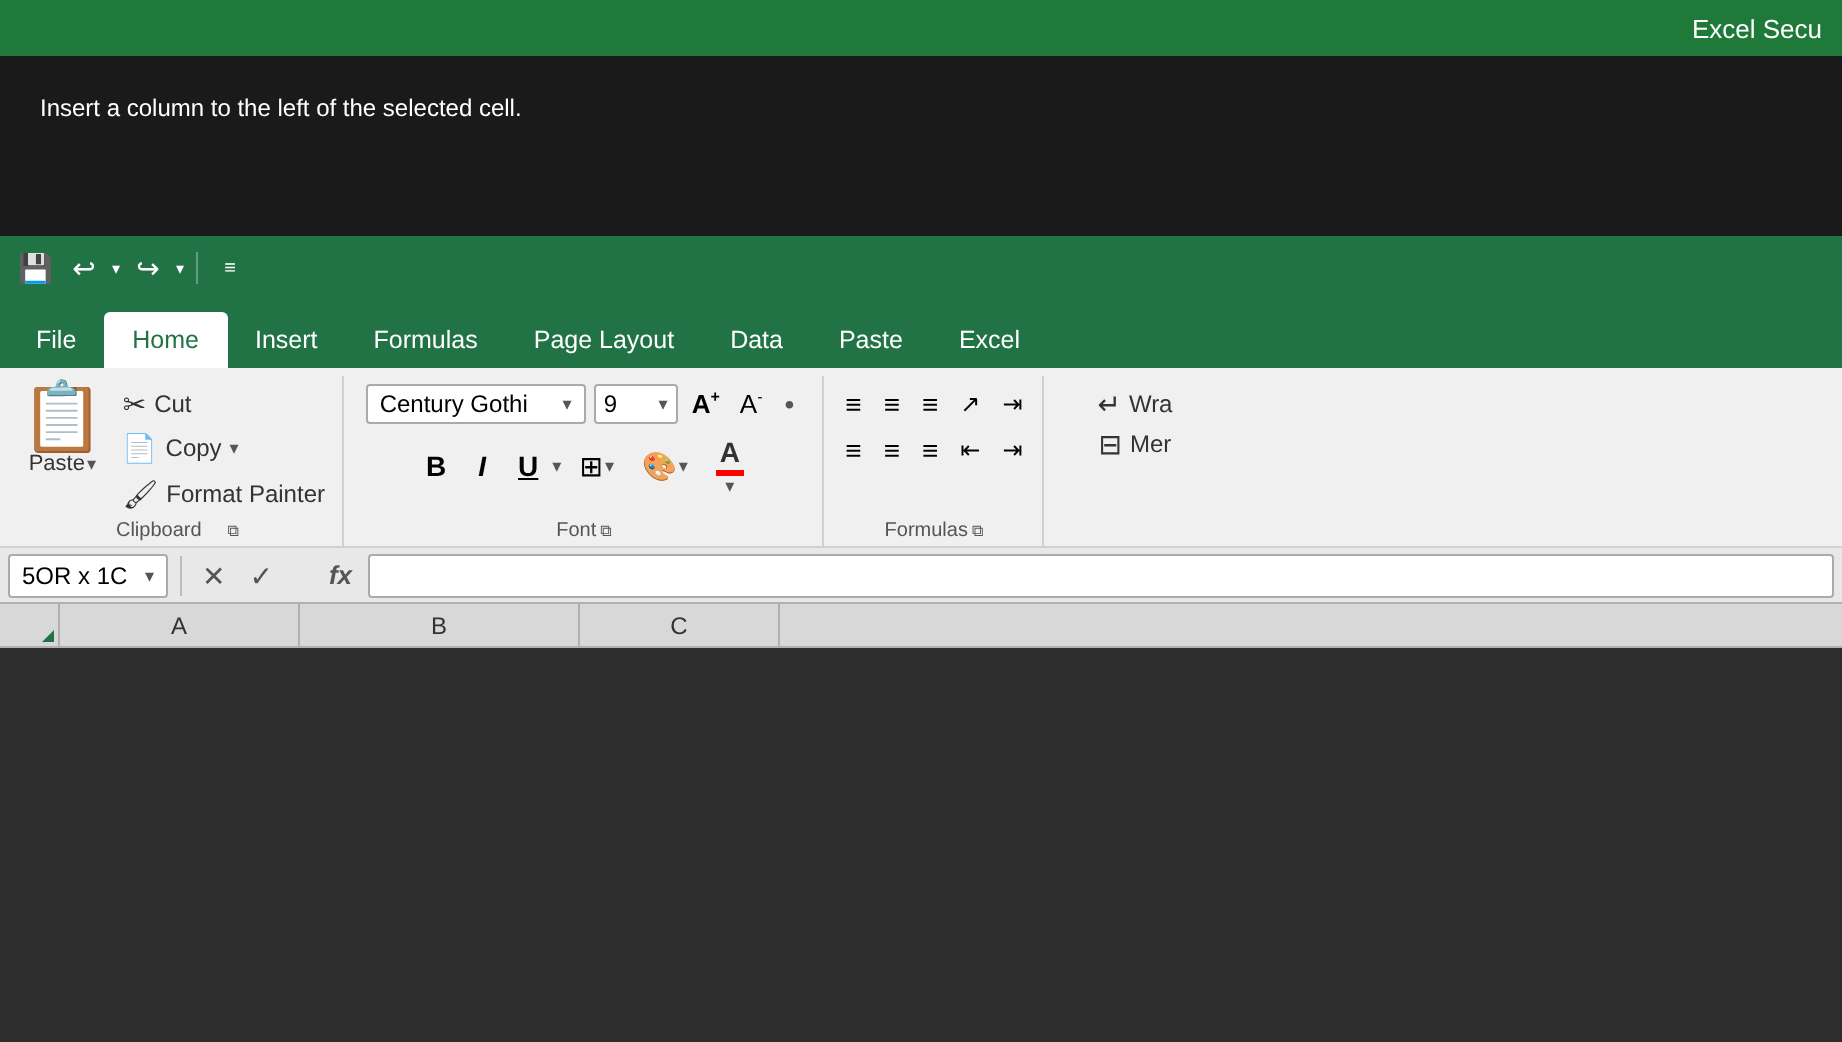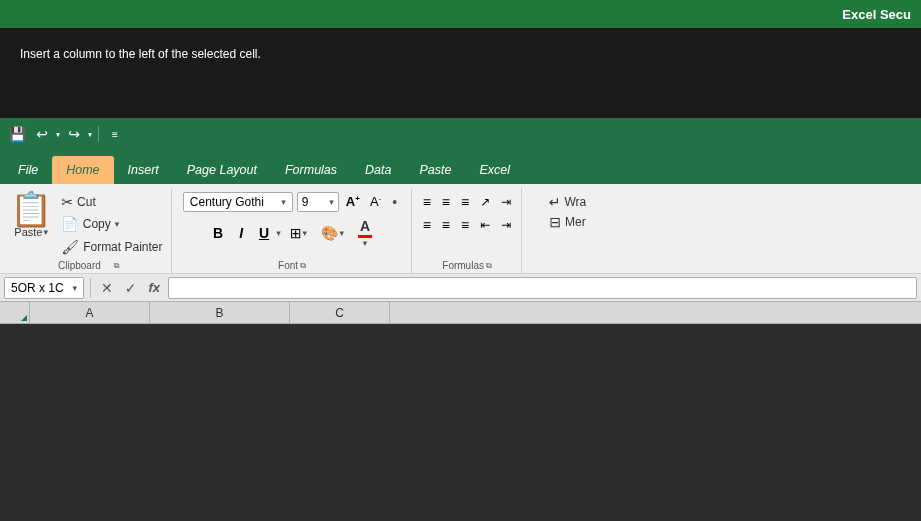--- a/index.html
+++ b/index.html
@@ -17,21 +17,21 @@
       background: #1f7a3a;
       height: 28px;
       display: flex;
       align-items: center;
       justify-content: flex-end;
       padding-right: 10px;
     }
     .top-bar-title {
       color: white;
       font-size: 13px;
-      font-weight: 700;
+      font-weight: 400;
     }
 
     
     .hint-area {
       background: #1a1a1a;
       padding: 18px 20px 16px 20px;
       min-height: 90px;
       display: flex;
       align-items: flex-start;
     }
@@ -90,24 +90,23 @@
     }
     .tab {
       padding: 6px 14px;
       color: white;
       font-size: 12.5px;
       cursor: pointer;
       border-radius: 3px 3px 0 0;
       height: 28px;
       display: flex;
       align-items: center;
-      font-style: italic;
     }
     .tab.active {
-      background: #fdba74;
+      background: #ffffff;
       color: #217346;
       font-weight: 500;
     }
 
     
     .ribbon {
       background: #f0f0f0;
       min-height: 90px;
       display: flex;
       align-items: stretch;
@@ -386,22 +385,22 @@
     <span class="qa-icon">↪</span>
     <span class="chevron-down" style="color:white;font-size:8px;">▾</span>
     <span class="qa-divider"></span>
     <span class="qa-icon" style="font-size:10px;">≡</span>
   </div>
 
   <div class="tab-row">
     <div class="tab">File</div>
     <div class="tab active">Home</div>
     <div class="tab">Insert</div>
+    <div class="tab">Formulas</div>
     <div class="tab">Page Layout</div>
-    <div class="tab">Formulas</div>
     <div class="tab">Data</div>
     <div class="tab">Paste</div>
     <div class="tab">Excel</div>
   </div>
 
   <div class="ribbon">
 
     <div class="ribbon-group clipboard-group" style="flex-direction:row;align-items:stretch;padding:4px 6px 16px 4px;position:relative;">
       <div class="clipboard-paste-area">
         <div style="font-size:34px;cursor:pointer;line-height:1;color:#333;">📋</div>
@@ -508,21 +507,21 @@
   </div>
 
   <div class="formula-bar">
     <div class="name-box">
       <span>5OR x 1C</span>
       <span class="chevron-down">▾</span>
     </div>
     <div class="formula-bar-divider"></div>
     <span class="formula-action-btn">✕</span>
     <span class="formula-action-btn">✓</span>
-    <span class="formula-action-btn" style="font-size:13px;font-style:italic;font-weight:bold;">fx</span>
+    <span class="formula-action-btn" style="font-size:13px;font-style:italic;font-weight:bold;margin-left:16px;">fx</span>
     <input class="formula-input" type="text" value="" style="">
   </div>
 
   <div class="col-headers">
     <div class="corner-cell">
       <div class="corner-triangle"></div>
     </div>
     <div class="col-header col-a">
       <span>A</span>
     </div>

